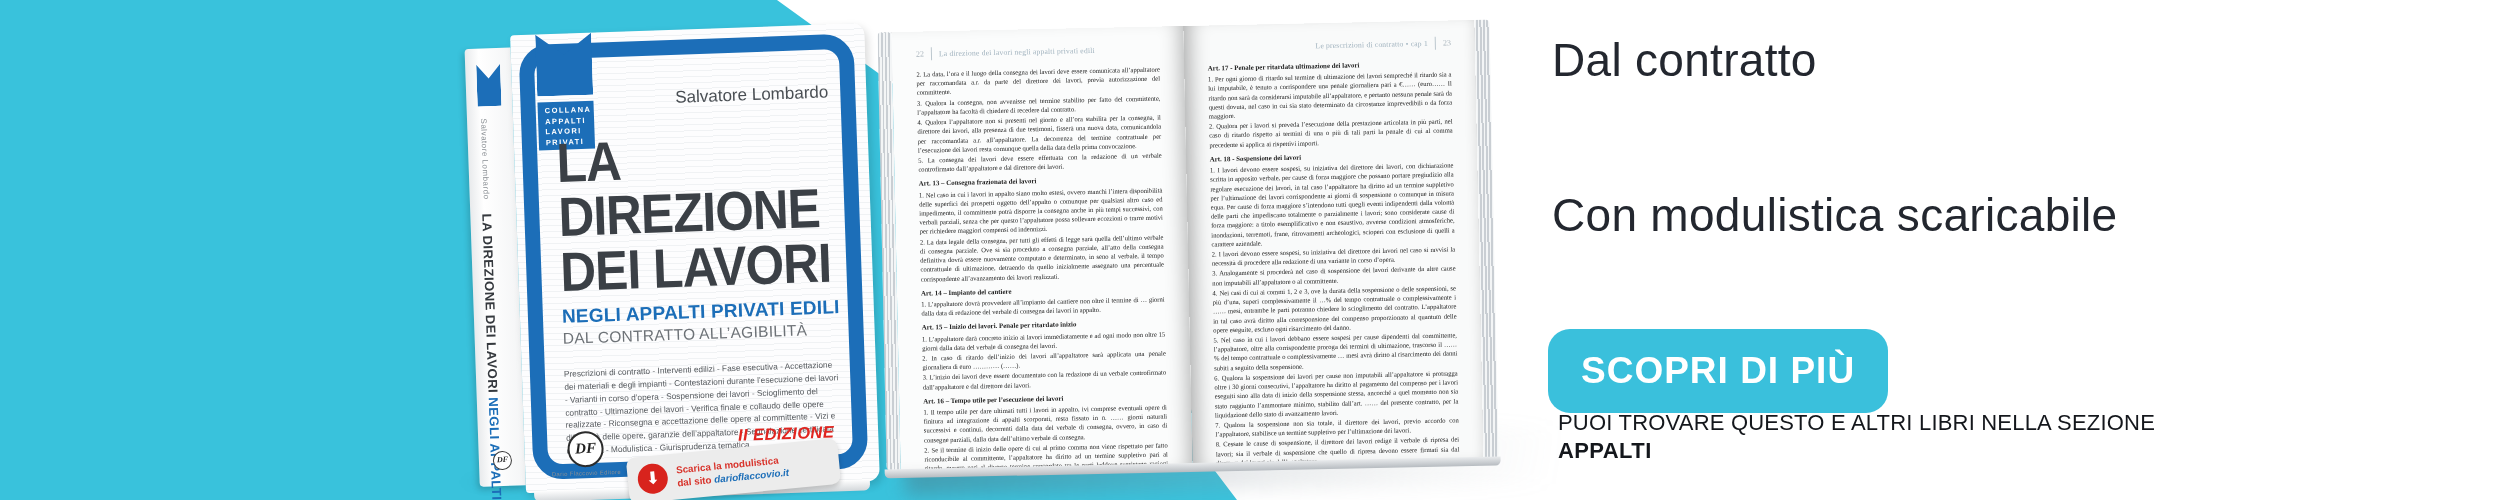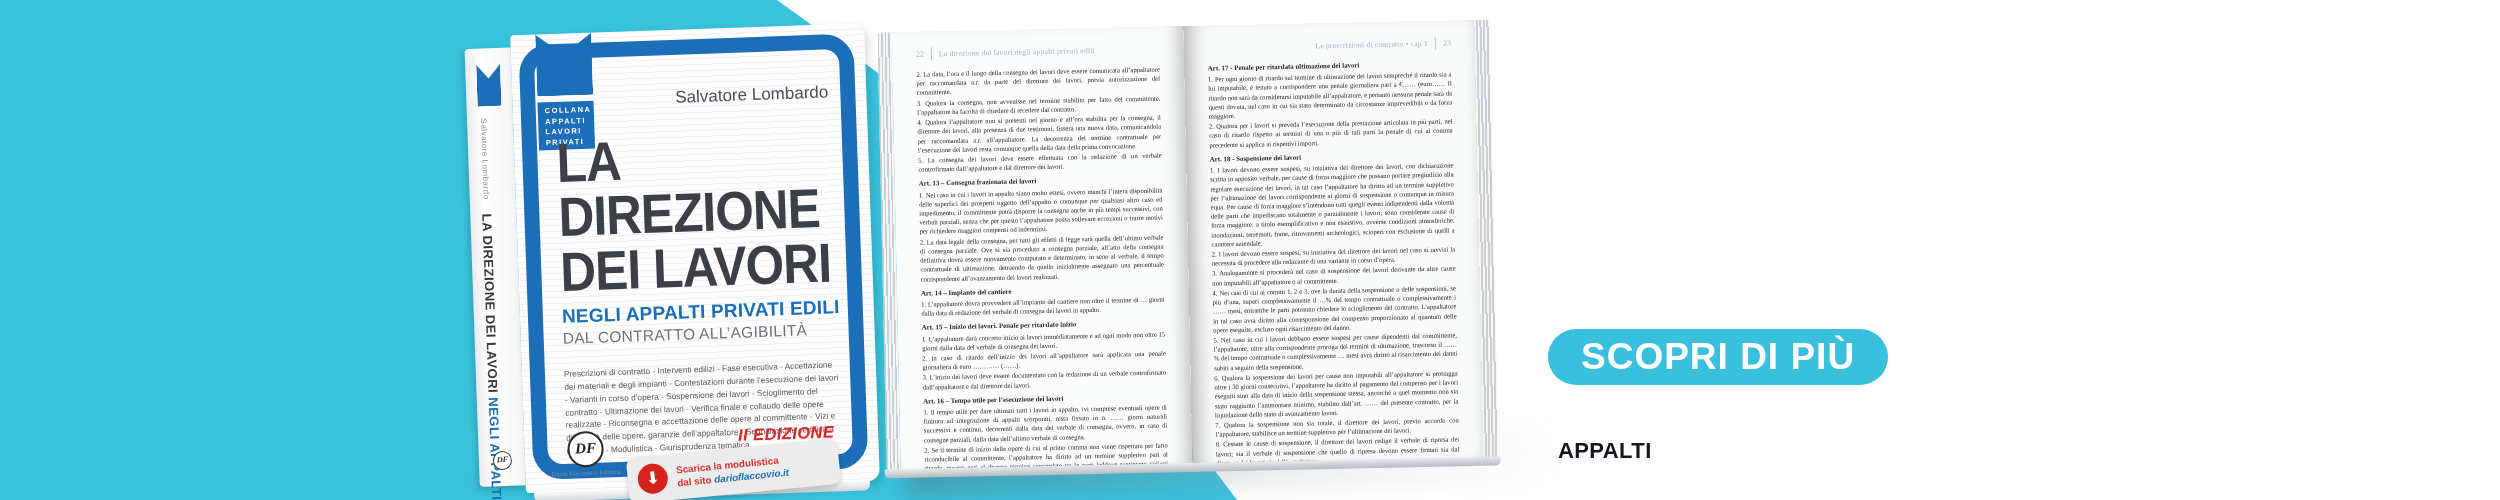--- a/index.html
+++ b/index.html
@@ -50,21 +50,21 @@
   .pg-num{font-size:8px;color:#a9b4bc;}
   .pg-rule{width:1px;height:13px;background:#bcc7ce;}
   .pg-run{font-size:7.6px;color:#a0b2be;letter-spacing:.2px;}
   .pg-body{font-size:6.6px;line-height:1.4;color:#242424;text-align:justify;}
   .pg-h{font-weight:700;font-size:6.9px;margin:5px 0 1.5px;text-align:left;}
   .pg-p{margin:0 0 1px;}
 
   
   .promo-h1{position:absolute;left:1552px;top:36px;font-size:46px;color:#23272f;line-height:1.07;letter-spacing:.3px;font-weight:500;}
   .promo-h2{position:absolute;left:1552px;top:188px;font-size:46px;color:#23272f;letter-spacing:.3px;font-weight:500;white-space:nowrap;}
-  .cta{position:absolute;left:1548px;top:329px;height:56px;padding:0 33px;background:#3ac0dc;border:none;border-radius:32px;color:#ffffff;font-size:37px;font-weight:700;letter-spacing:1px;display:flex;align-items:center;cursor:pointer;font-family:"Liberation Sans",sans-serif;}
+  .cta{position:absolute;left:1548px;top:329px;height:84px;padding:0 33px;background:#3ac0dc;border:none;border-radius:22px;color:#ffffff;font-size:37px;font-weight:700;letter-spacing:1px;display:flex;align-items:center;cursor:pointer;font-family:"Liberation Sans",sans-serif;}
   .cap1{position:absolute;left:1558px;top:410px;font-size:22px;color:#14171c;font-weight:500;letter-spacing:.2px;white-space:nowrap;}
   .cap2{position:absolute;left:1558px;top:438px;font-size:22px;color:#14171c;font-weight:800;letter-spacing:.4px;}
 </style>
 </head>
 <body>
 
 <div class="banner">
 
   <svg class="bg-svg" viewBox="0 0 2500 500">
     <rect x="0" y="0" width="2500" height="500" fill="#ffffff"></rect>
@@ -162,17 +162,20 @@
           <div class="pg-p">5. Nel caso in cui i lavori debbano essere sospesi per cause dipendenti dal committente, l’appaltatore, oltre alla corrispondente proroga dei termini di ultimazione, trascorso il ……% del tempo contrattuale o complessivamente … mesi avrà diritto al risarcimento dei danni subiti a seguito della sospensione.</div>
           <div class="pg-p">6. Qualora la sospensione dei lavori per cause non imputabili all’appaltatore si protragga oltre i 30 giorni consecutivi, l’appaltatore ha diritto al pagamento del compenso per i lavori eseguiti sino alla data di inizio della sospensione stessa, ancorché a quel momento non sia stato raggiunto l’ammontare minimo, stabilito dall’art. …… del presente contratto, per la liquidazione dello stato di avanzamento lavori.</div>
           <div class="pg-p">7. Qualora la sospensione non sia totale, il direttore dei lavori, previo accordo con l’appaltatore, stabilisce un termine suppletivo per l’ultimazione dei lavori.</div>
           <div class="pg-p">8. Cessate le cause di sospensione, il direttore dei lavori redige il verbale di ripresa dei lavori; sia il verbale di sospensione che quello di ripresa devono essere firmati sia dal direttore dei lavori sia dall’appaltatore.</div>
         </div>
     </div>
     <div class="edge-right"></div>
   </div>
 
   <div class="promo-h1">
+    <div>Dal contratto</div>
   </div>
+  <div class="promo-h2">Con modulistica scaricabile</div>
   <button class="cta">SCOPRI DI PIÙ</button>
+  <div class="cap1">PUOI TROVARE QUESTO E ALTRI LIBRI NELLA SEZIONE</div>
   <div class="cap2">APPALTI</div>
 
 </div>
 
 </body></html>

